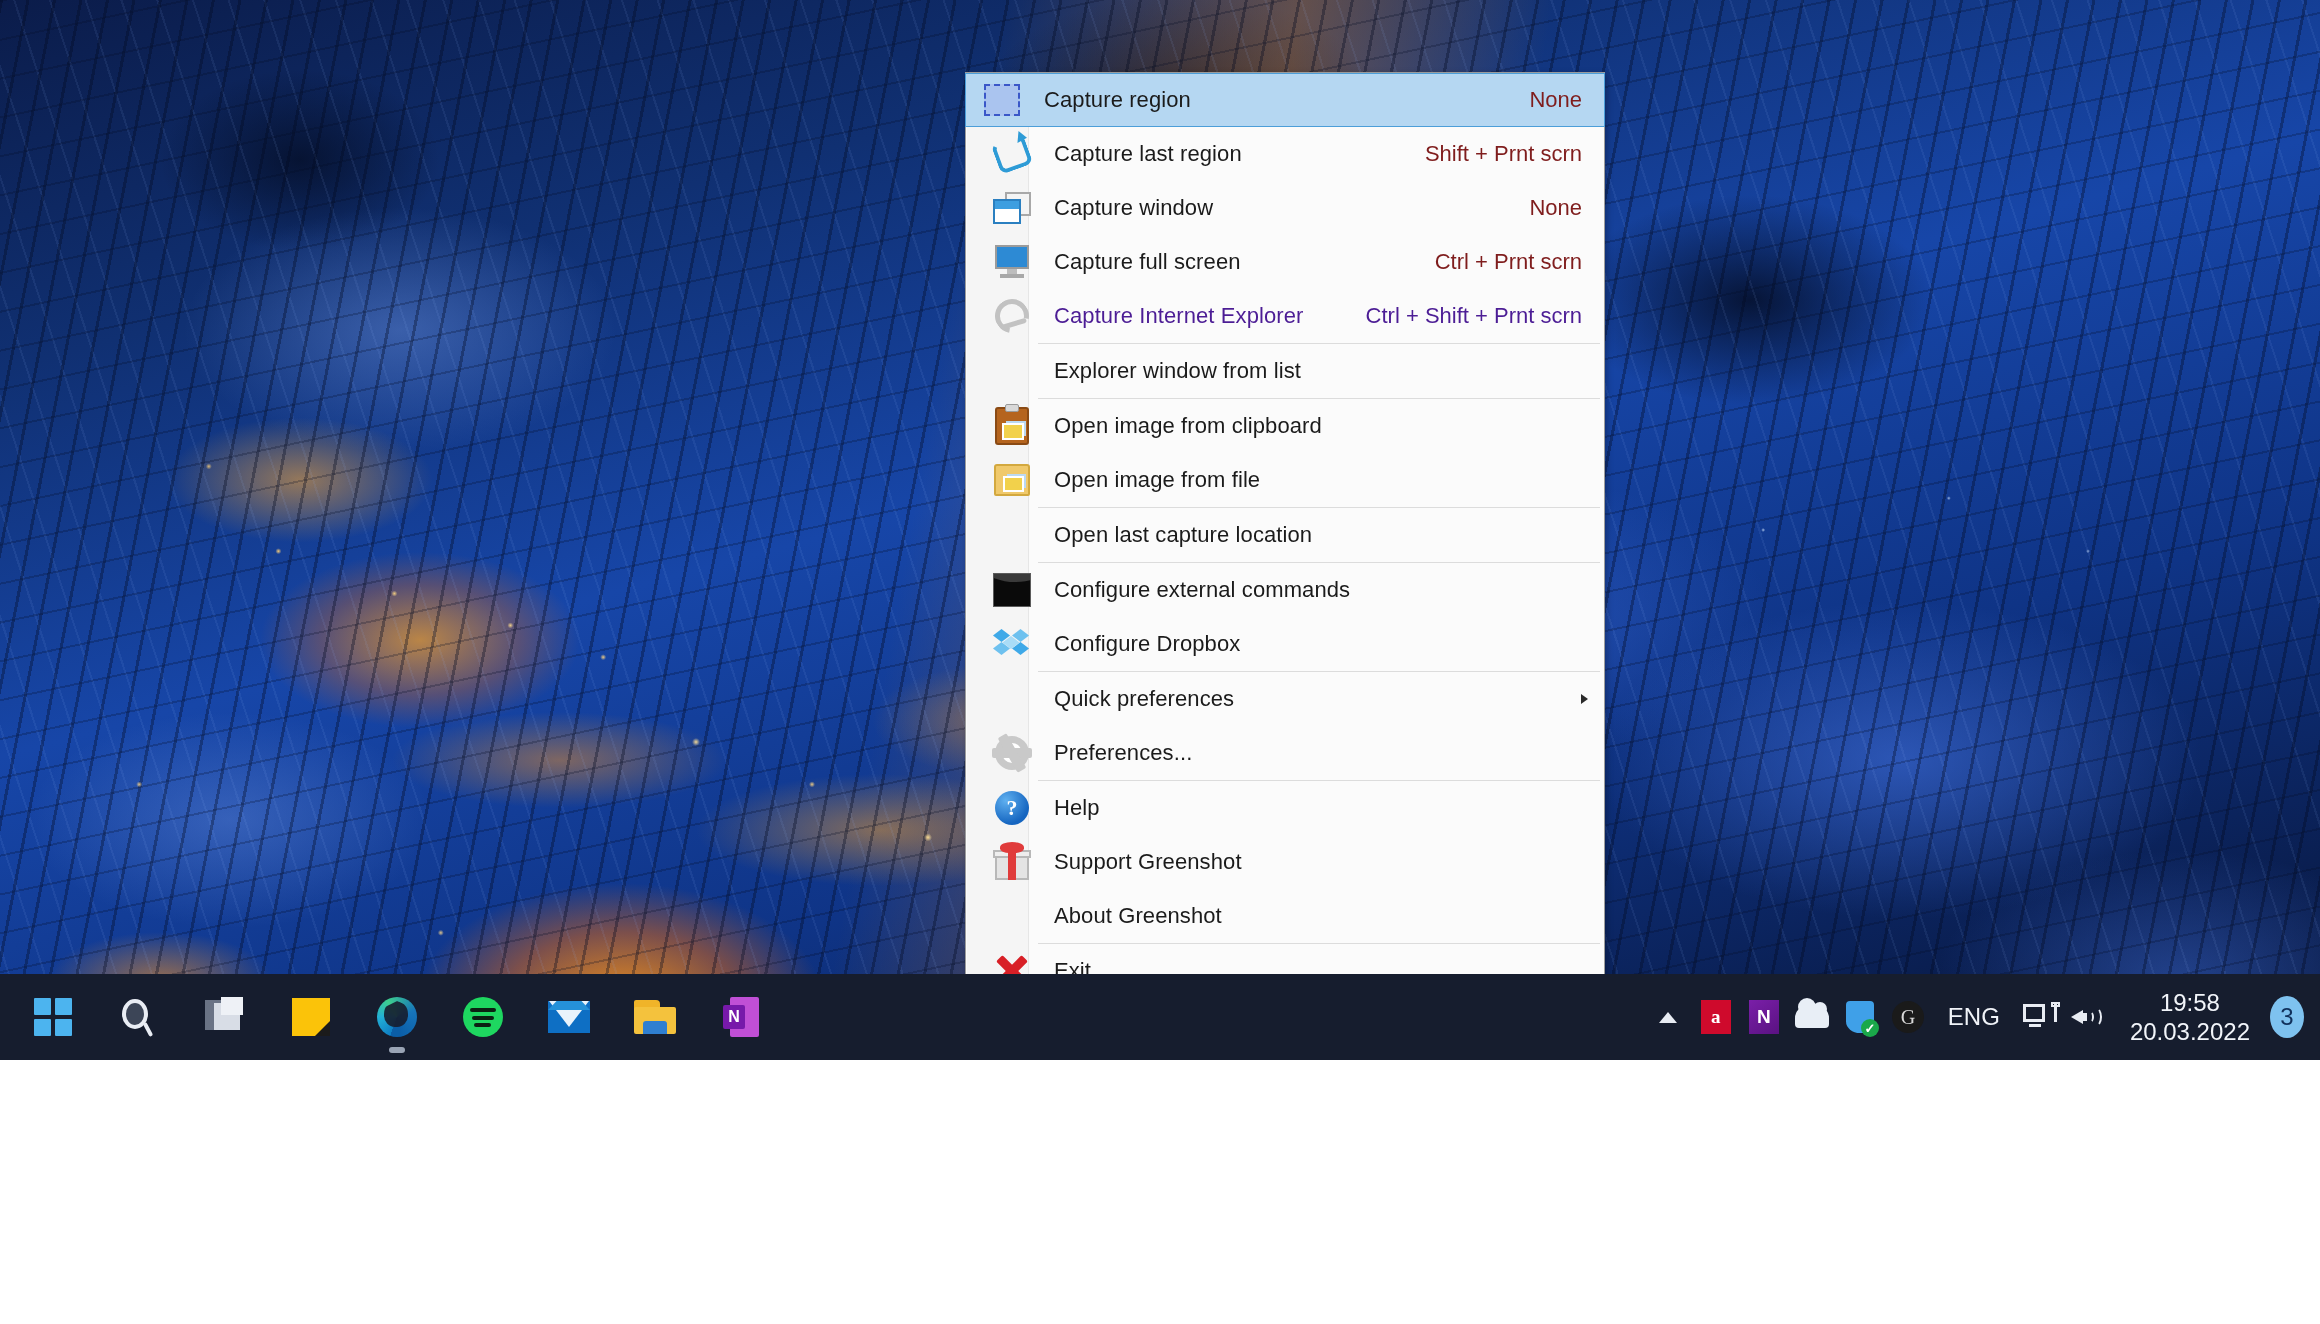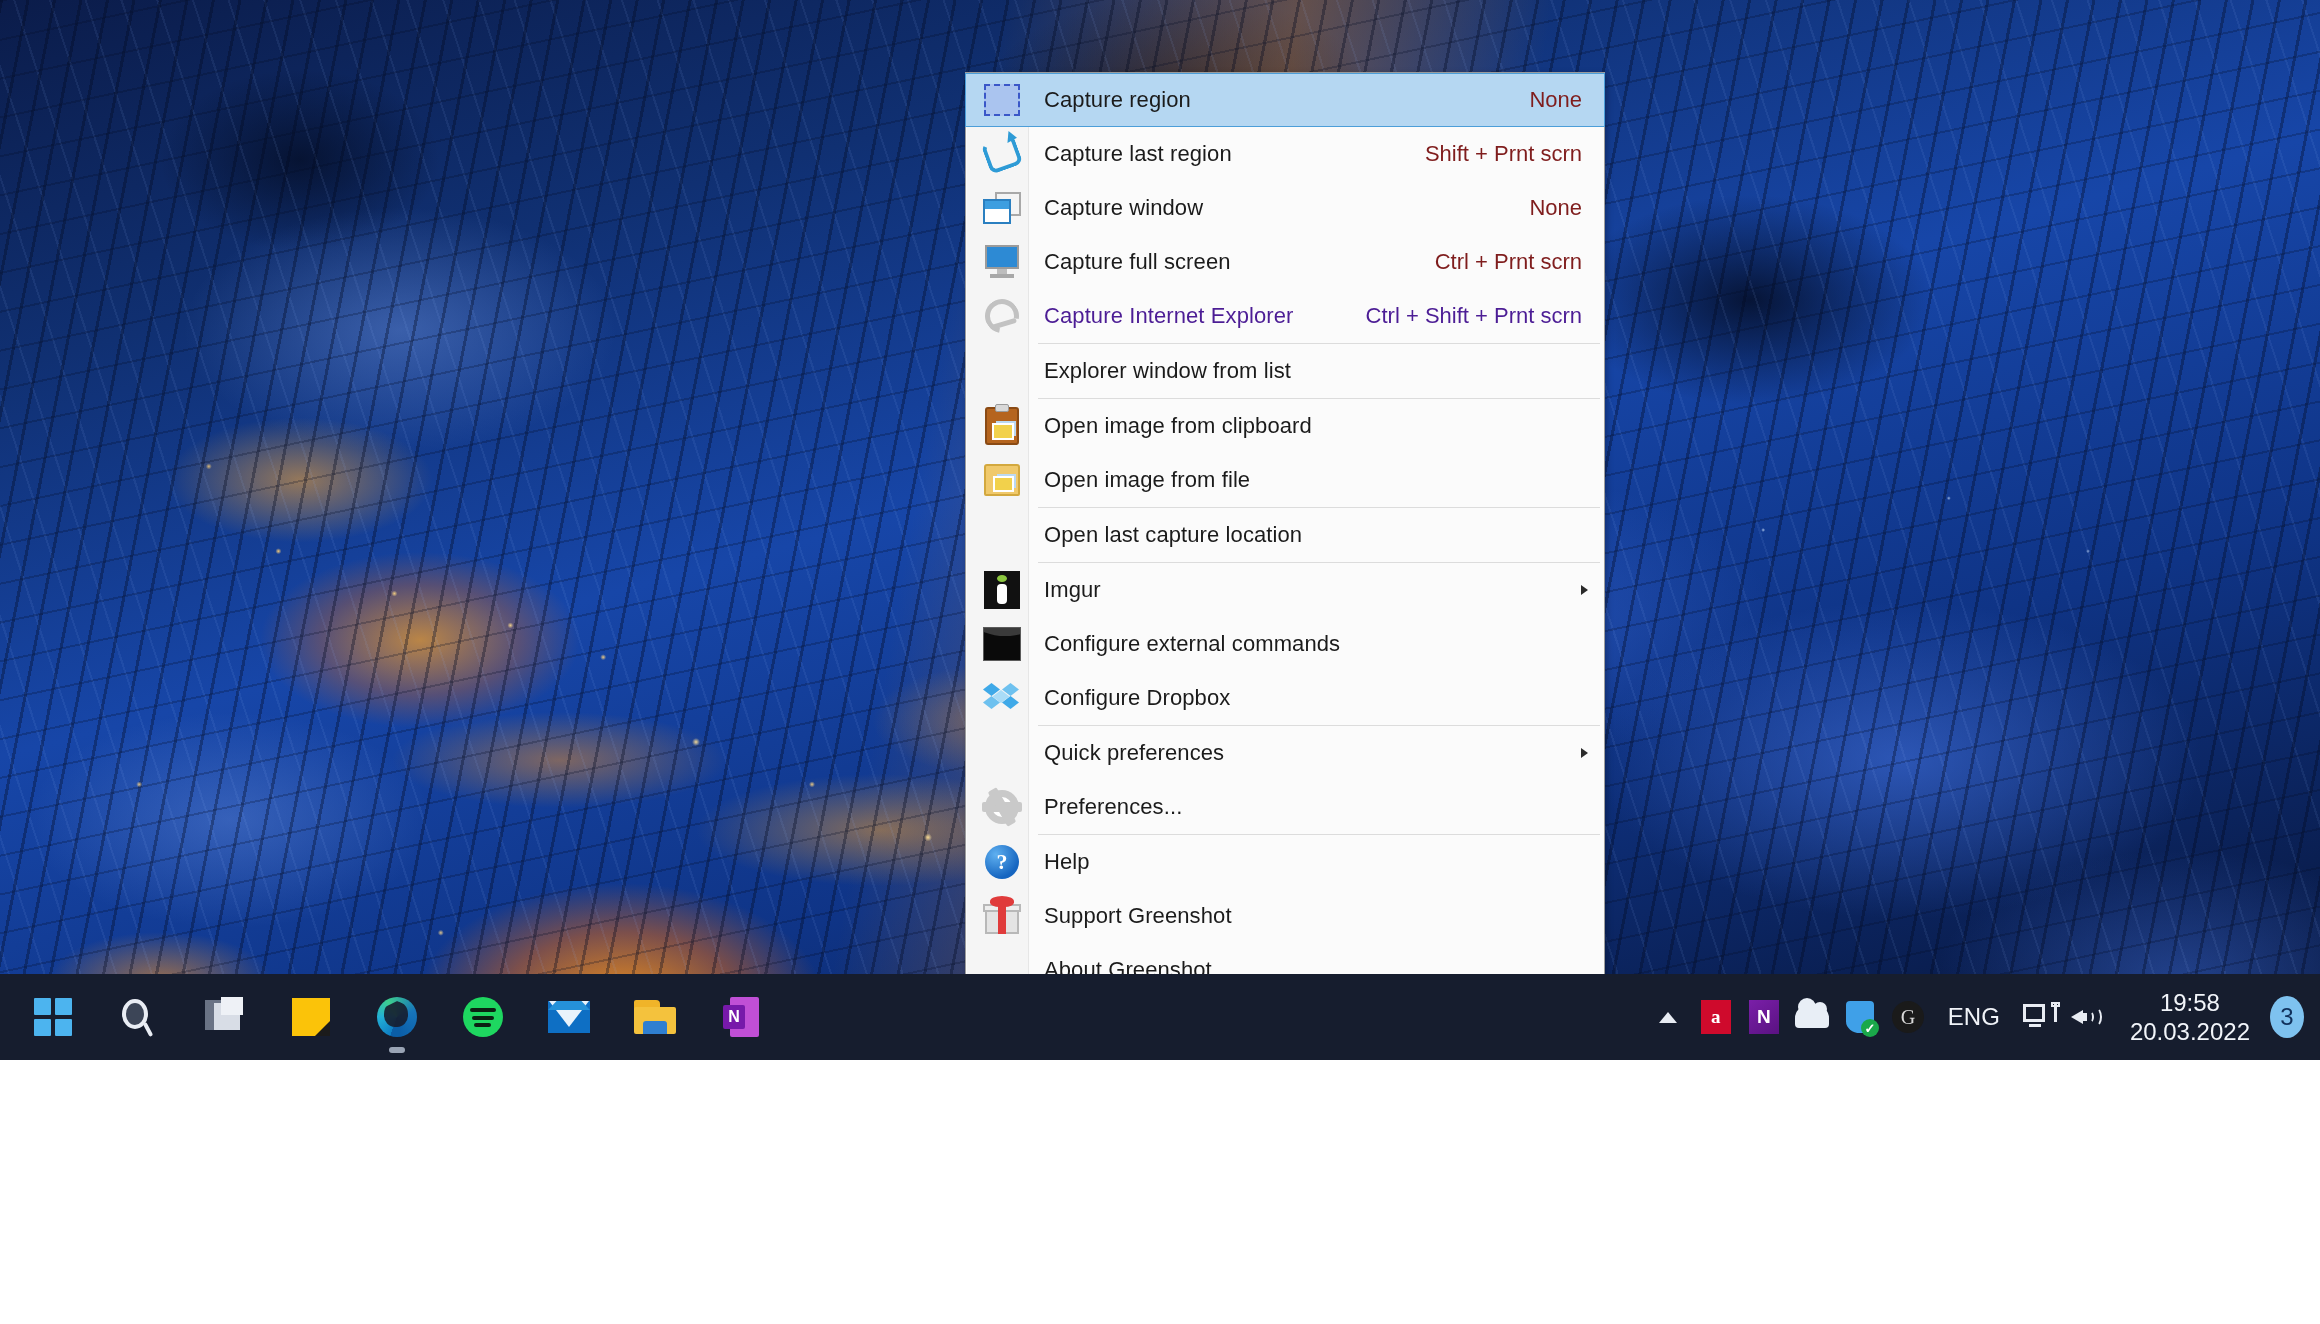--- a/index.html
+++ b/index.html
@@ -117,20 +117,21 @@
     pointer-events: none;
   }
 
   .mi {
     position: relative;
     display: flex;
     align-items: center;
     height: 54px;
     padding-left: 10px;
     z-index: 2;
+    margin-left: 10px;
   }
   .mi.selected {
     background: #b5d7f2;
     border: 1px solid #4c9ed9;
     margin: 0 -1px;
   }
   .mi.disabled .mi-label,
   .mi.disabled .mi-shortcut { color: #4c1d95; }
 
   .mi-icon {
@@ -520,30 +521,20 @@
 
     <div class="sep"></div>
 
     <div class="mi">
       <span class="mi-icon"></span>
       <span class="mi-label">Open last capture location</span>
     </div>
 
     <div class="sep"></div>
 
-    <div class="mi">
-      <span class="mi-icon">
-        <span class="ic-imgur">
-            <span class="head"></span>
-            <span class="body"></span>
-          </span>
-      </span>
-      <span class="mi-label">Imgur</span>
-      <span class="mi-arrow"></span>
-    </div>
 
     <div class="mi">
       <span class="mi-icon">
           <span class="ic-cmd"></span>
         </span>
       <span class="mi-label">Configure external commands</span>
     </div>
 
     <div class="mi">
       <span class="mi-icon">

